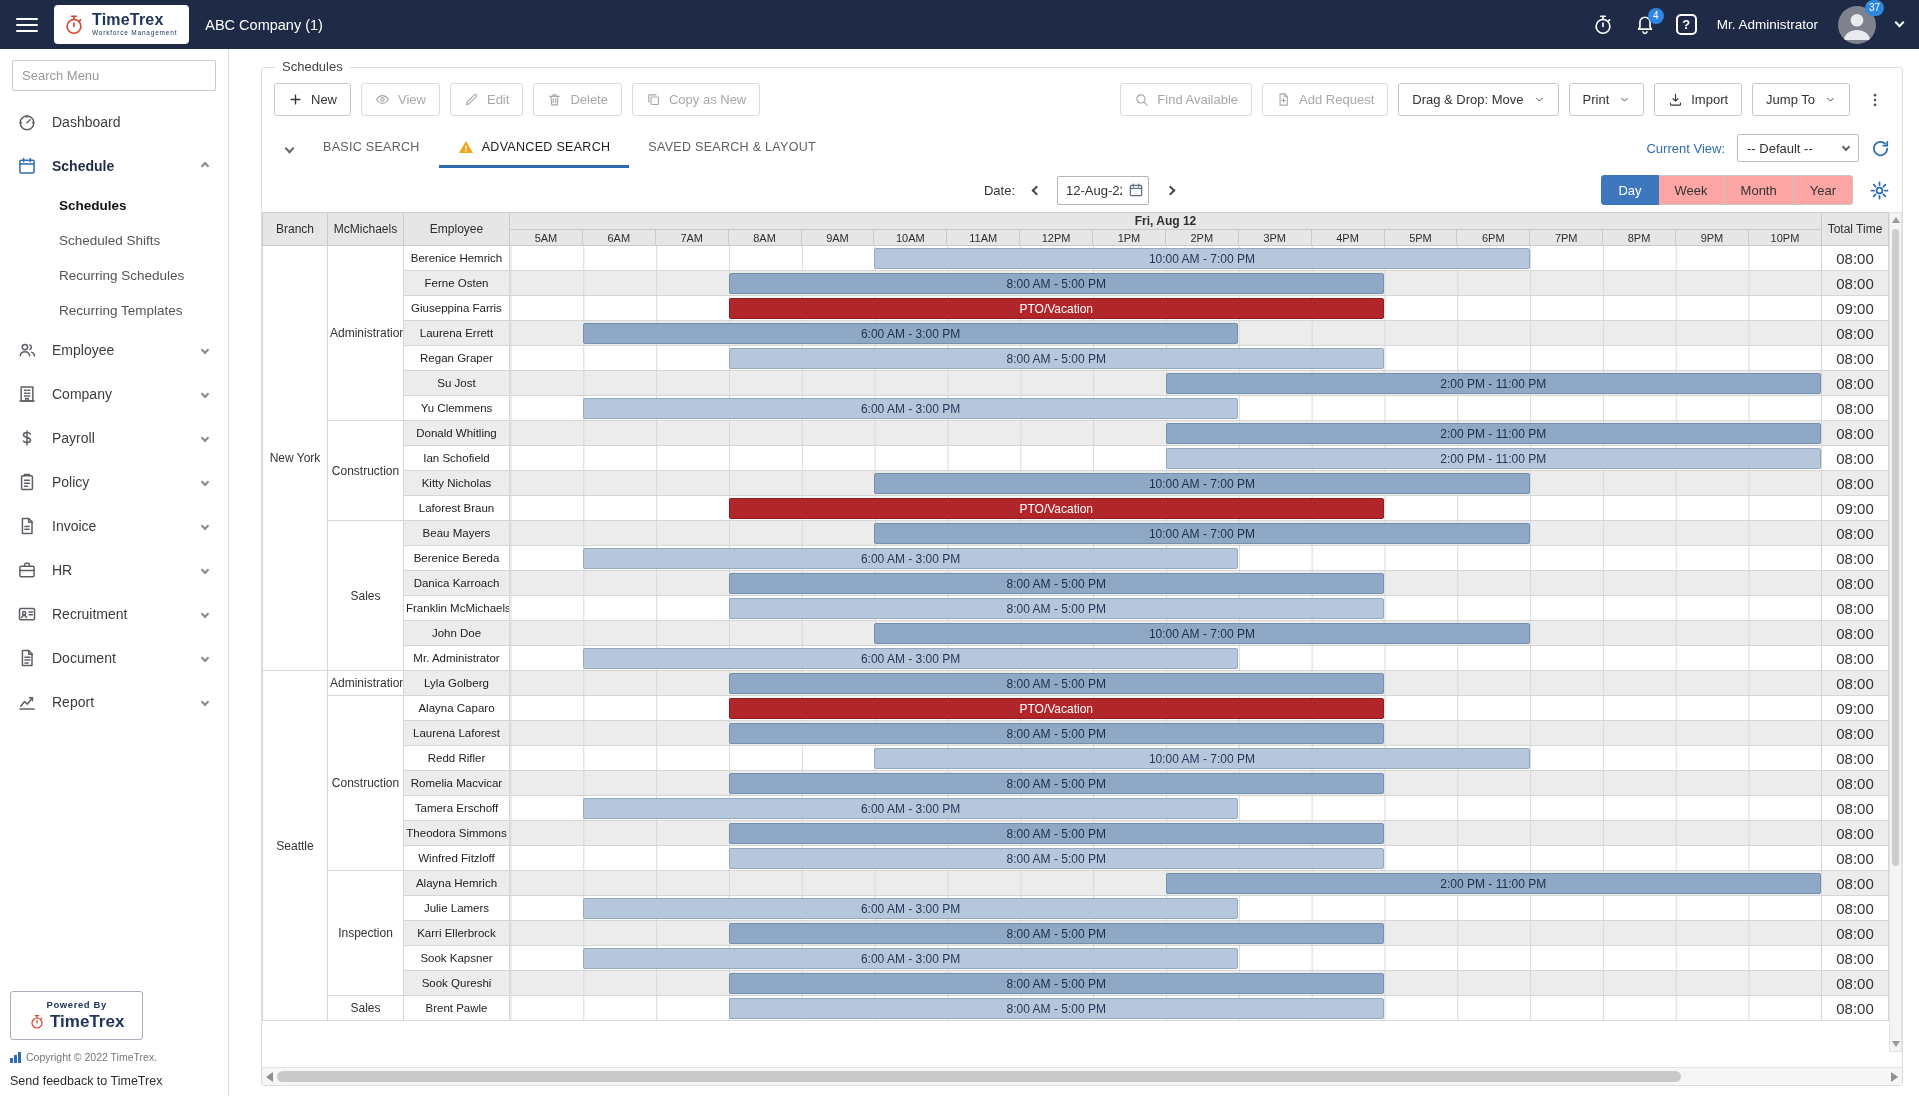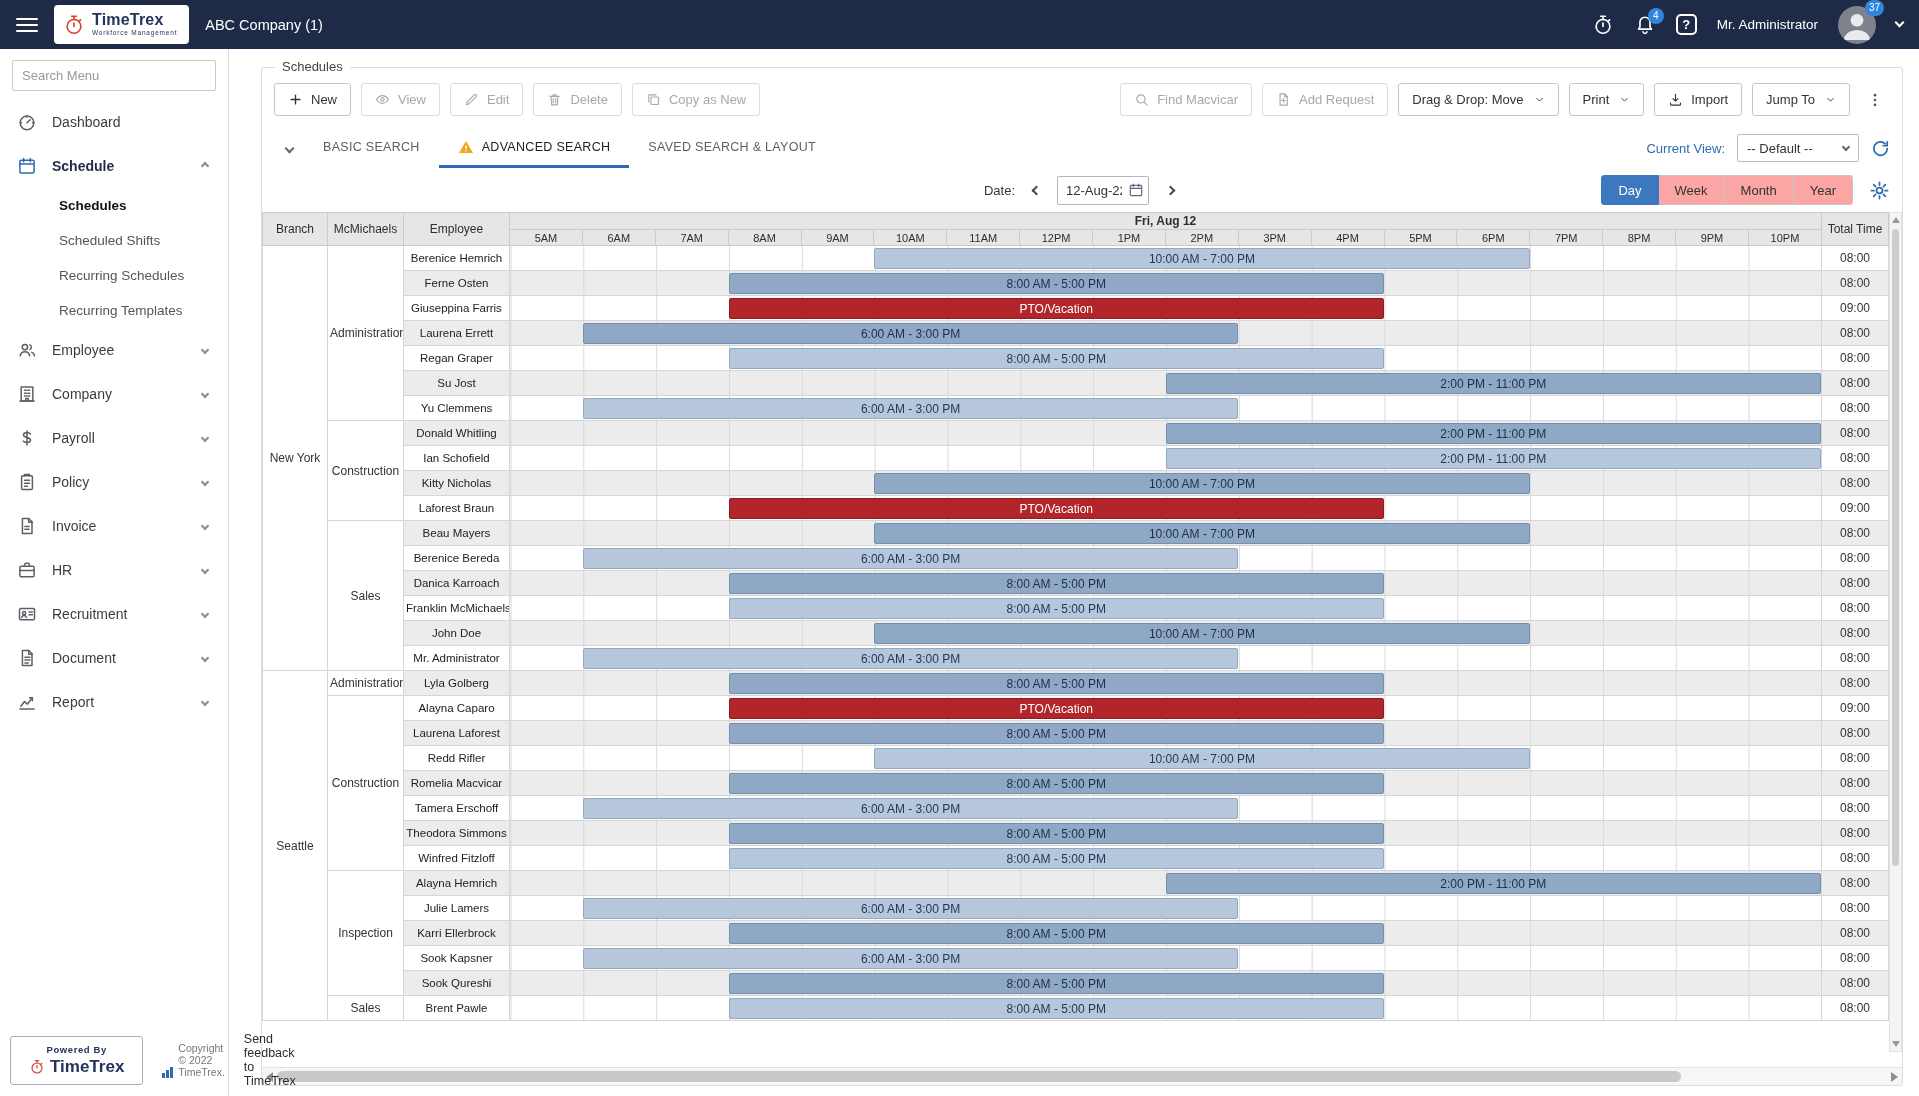--- a/index.html
+++ b/index.html
@@ -40,21 +40,21 @@
   .menu { flex:1; overflow:hidden; padding-top:4px; }
   .menu-item { display:flex; align-items:center; gap:15px; height:44px; padding:0 17px; cursor:pointer; color:#3c3c3c; font-size:14px; }
   .mi-icon { width:20px; height:20px; color:#5c6066; flex:none; display:flex; }
   .mi-icon svg { width:100%; height:100%; }
   .mi-label { flex:1; }
   .menu-item .chev { color:#8a8a8a; width:6px; height:6px; margin-right:3px; }
   .menu-item.active-section { color:#1f2b45; font-weight:bold; }
   .menu-item.active-section .mi-icon { color:#2f6bb0; }
   .submenu-item { height:35px; display:flex; align-items:center; padding-left:59px; font-size:13.5px; color:#555; cursor:pointer; }
   .submenu-item.active { color:#111; font-weight:bold; }
-  .sidebar-footer { padding:8px 10px 8px; display:flex; flex-direction:row; align-items:center; gap:19px; }
+  .sidebar-footer { padding:8px 10px 8px; display:flex; flex-direction:column; align-items:flex-start; gap:11px; }
   .powered-box { border:1px solid #a7afc0; border-radius:3px; padding:7px 18px; text-align:center; cursor:pointer; }
   .powered-by { font-size:9.5px; font-weight:bold; color:#22345c; letter-spacing:.6px; }
   .powered-brand { display:flex; align-items:center; justify-content:center; gap:5px; color:#22345c; font-weight:bold; font-size:17px; margin-top:2px; }
   .powered-brand .logo-mark { width:16px; height:16px; }
   .copyright { font-size:10.5px; color:#777; display:flex; align-items:flex-end; gap:5px; }
   .mini-bars { display:inline-flex; align-items:flex-end; gap:1px; }
   .mini-bars i { display:block; width:3px; background:#2f6bb0; }
   .mini-bars i:nth-child(1){height:5px;} .mini-bars i:nth-child(2){height:8px;} .mini-bars i:nth-child(3){height:11px;}
   .feedback { font-size:12.5px; color:#2c2c2c; cursor:pointer; }
 
@@ -110,21 +110,21 @@
   .table-area { position:relative; flex:1; overflow:hidden; }
   table.sched { border-collapse:collapse; table-layout:fixed; width:calc(100% - 13px); font-size:12px; }
   .sched th, .sched td { border:1px solid #d6d6d6; padding:0 2px; text-align:center; overflow:hidden; white-space:nowrap; vertical-align:middle; }
   .sched thead th { background:#e6e6e6; border-color:#cbcbcb; font-weight:normal; color:#2e2e2e; }
   .sched thead tr.hdr1 th { height:17px; font-size:12px; }
   .sched thead th.day-h { font-weight:bold; }
   .sched thead tr.hdr2 th { height:16px; font-size:11px; }
   .sched tbody td { height:25px; }
   .cell-branch, .cell-dept { background:#fff; font-size:12px; color:#333; }
   .cell-emp { font-size:11.5px; color:#222; }
-  .cell-total { font-size:12px; color:#333; }
+  .cell-total { font-size:15px; color:#333; }
   tr.even .cell-emp, tr.even .cell-timeline, tr.even .cell-total { background-color:#ffffff; }
   tr.odd .cell-emp, tr.odd .cell-timeline, tr.odd .cell-total { background-color:#ececec; }
   tr.group-start td { border-top:1px solid #bdbdbd; }
   .cell-timeline { position:relative; background-image:linear-gradient(to right, #d9d9d9 1px, transparent 1px); background-size:calc(100%/18) 100%; }
   .bar { position:absolute; top:2px; height:21px; border-radius:2px; display:flex; align-items:center; justify-content:center; font-size:12px; cursor:pointer; }
   .bar.shift-light { background:#b6c7db; border:1px solid #92a9c2; color:#23375a; }
   .bar.shift-dark { background:#8fa8c5; border:1px solid #7390ad; color:#1c2f4b; }
   .bar.pto { background:#b2252a; border:1px solid #8e1d22; color:#fff; }
 
   
@@ -389,21 +389,21 @@
             </button>
           </div>
         <div class="toolbar-right">
             <button class="btn disabled">
               <span class="ic">
                 <svg viewBox="0 0 24 24" fill="none" stroke="currentColor" stroke-width="1.8" stroke-linecap="round" stroke-linejoin="round">
                   <circle cx="11" cy="11" r="6.5"></circle>
                   <path d="M15.8 15.8L21 21"></path>
                 </svg>
               </span>
-              <span>Find Macvicar</span>
+              <span>Find Available</span>
             </button>
             <button class="btn disabled">
               <span class="ic">
                 <svg viewBox="0 0 24 24" fill="none" stroke="currentColor" stroke-width="1.8" stroke-linecap="round" stroke-linejoin="round">
                   <path d="M6.5 3h7.5l4 4v14H6.5z"></path>
                   <path d="M14 3v4.5h4.5"></path>
                   <path d="M12 10.5v6M9 13.5h6"></path>
                 </svg>
               </span>
               <span>Add Request</span>

